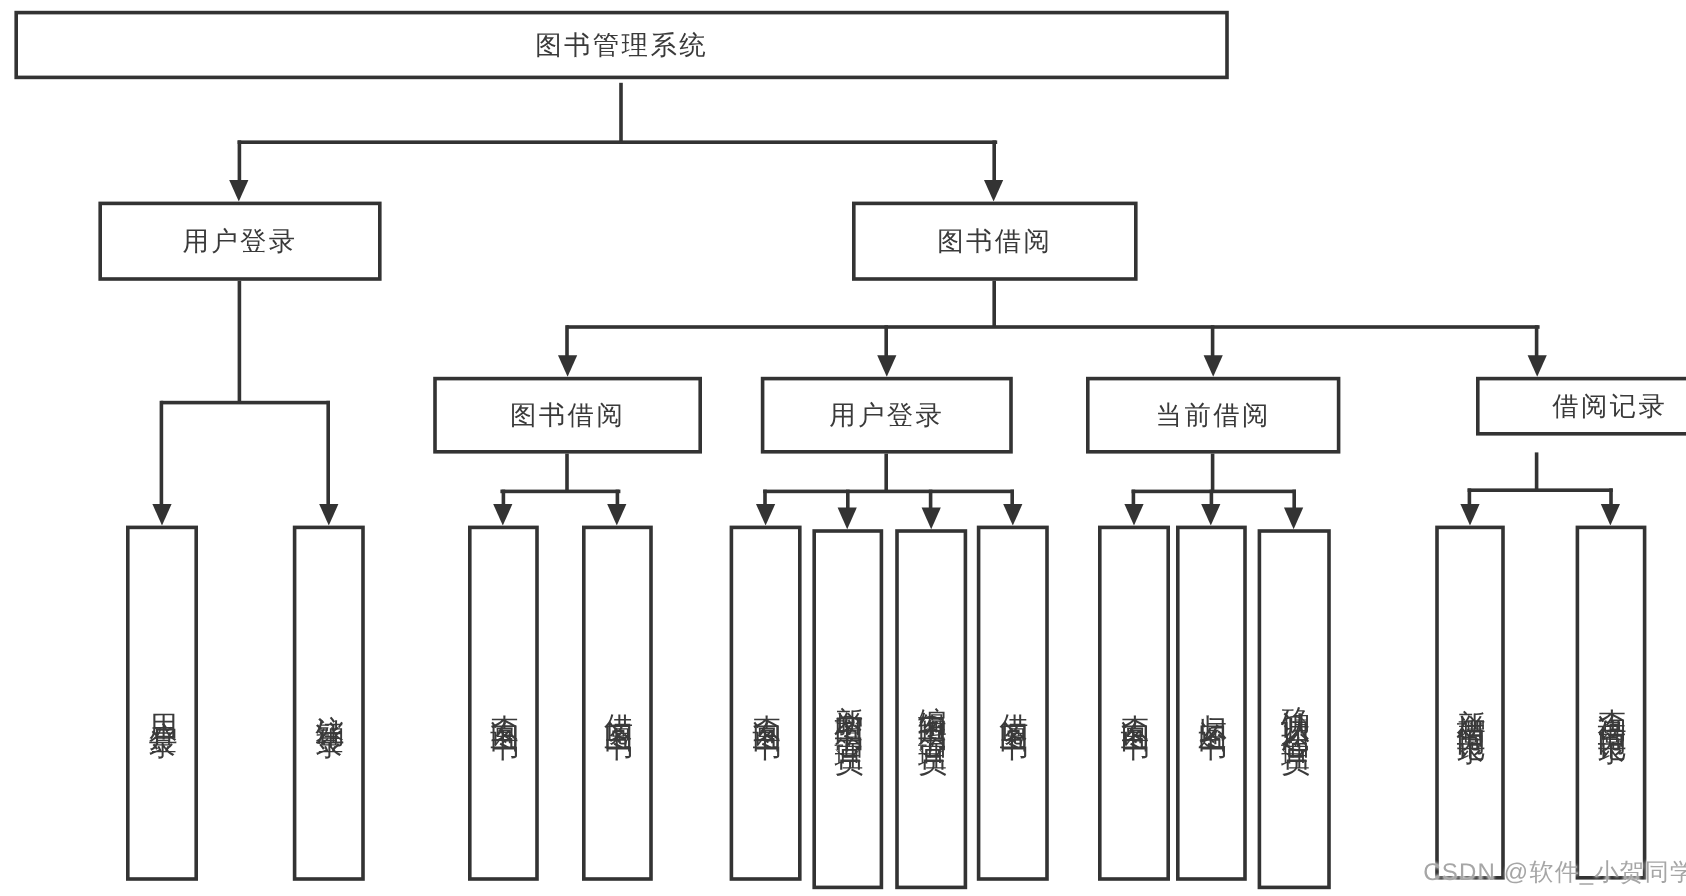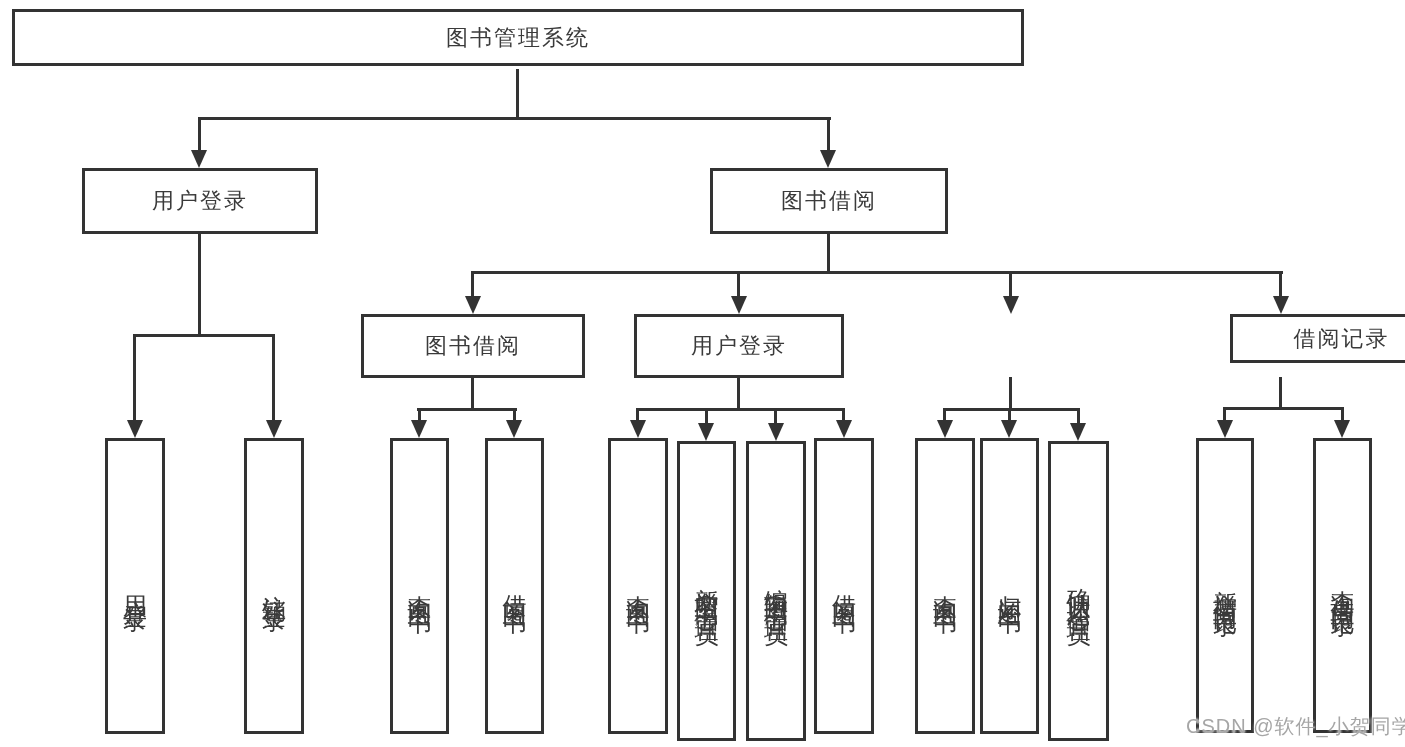--- a/index.html
+++ b/index.html
@@ -101,20 +101,23 @@
   <div class="ar" style="left:1003px;top:296px;"></div>
   <div class="vl" style="left:1279px;top:271px;height:27px;"></div>
   <div class="ar" style="left:1273px;top:296px;"></div>
 
   <div class="box" style="left:361px;top:314px;width:224px;height:64px;">
     <span>图书借阅</span>
   </div>
   <div class="box" style="left:634px;top:314px;width:210px;height:64px;">
     <span>用户登录</span>
   </div>
+  <div class="box" style="left:905px;top:314px;width:212px;height:64px;">
+    <span>当前借阅</span>
+  </div>
   <div class="box" style="left:1230px;top:314px;width:223px;height:49px;">
     <span>借阅记录</span>
   </div>
 
   <div class="vl" style="left:471px;top:377px;height:33px;"></div>
   <div class="hl" style="left:417px;top:408px;width:100px;"></div>
   <div class="vl" style="left:418px;top:408px;height:14px;"></div>
   <div class="ar" style="left:411px;top:420px;"></div>
   <div class="vl" style="left:513px;top:408px;height:14px;"></div>
   <div class="ar" style="left:506px;top:420px;"></div>

